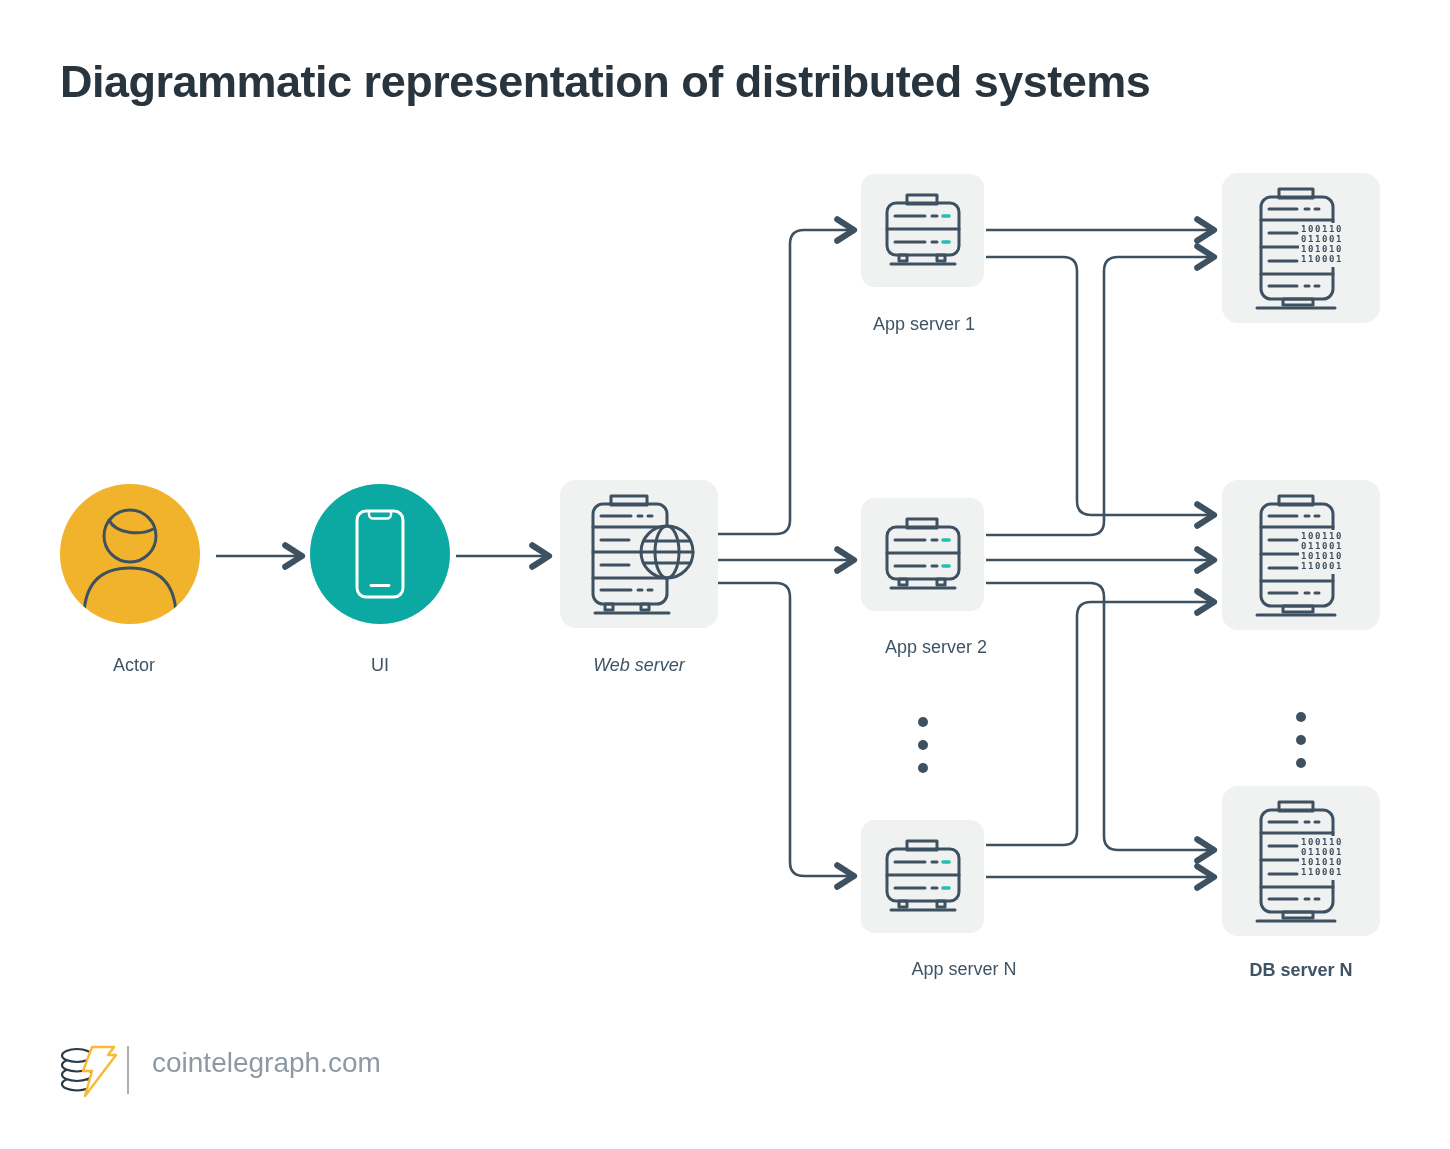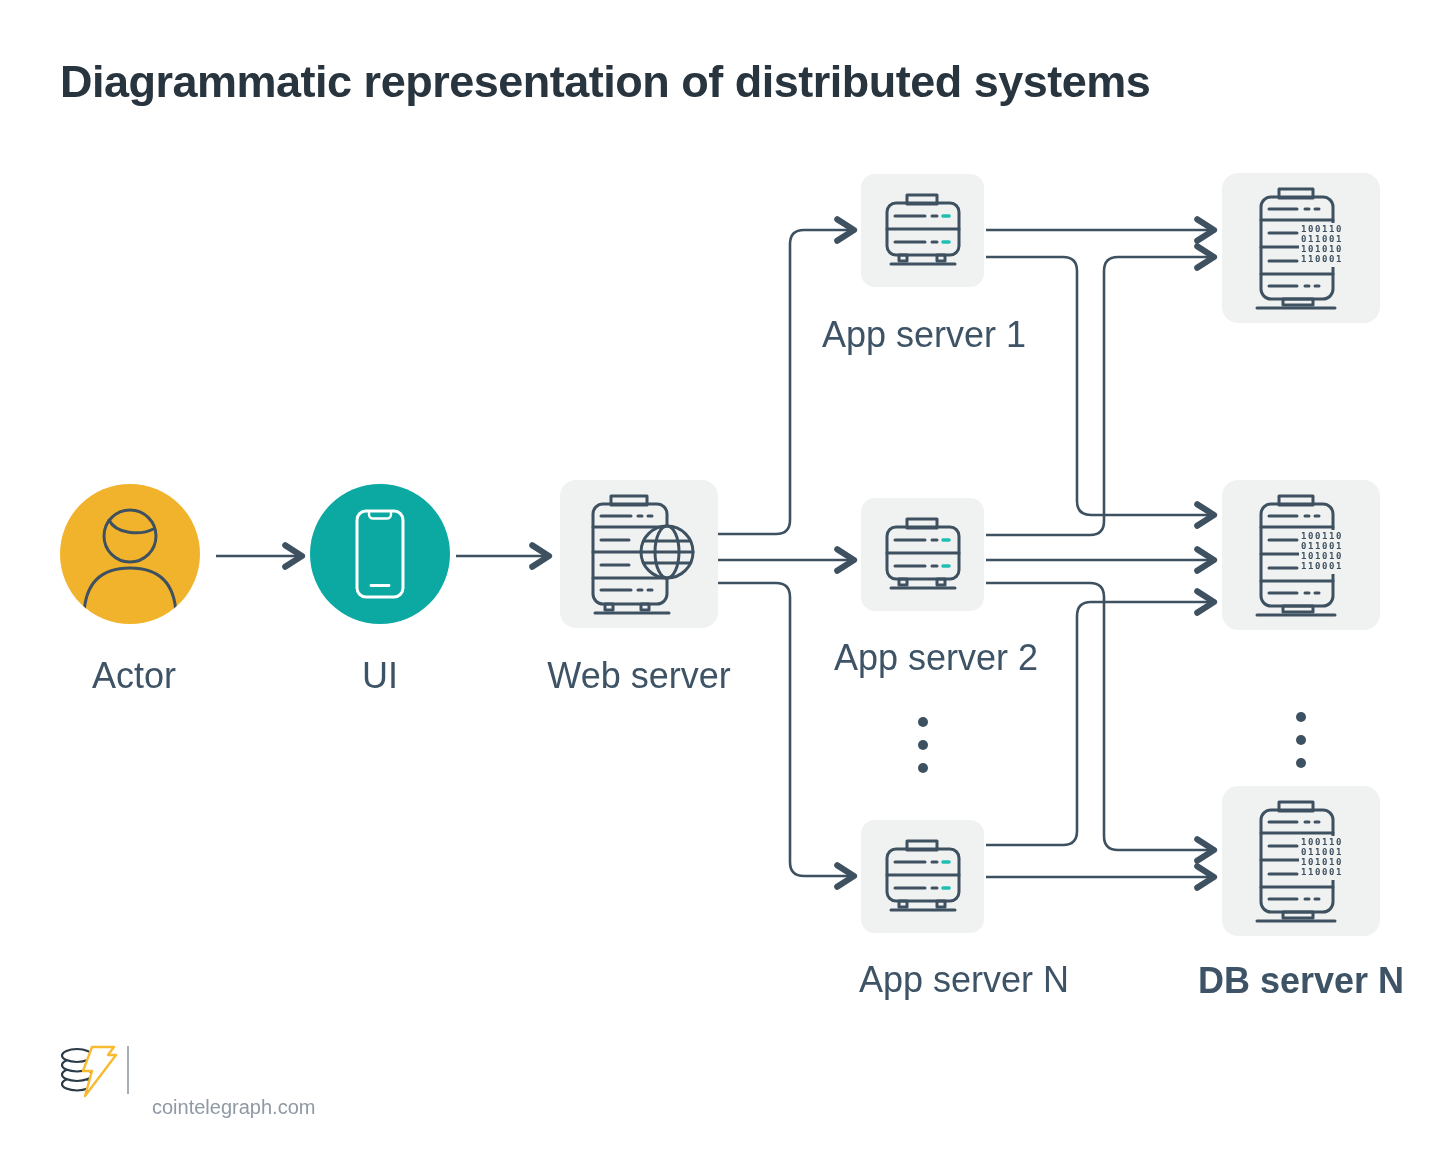--- a/index.html
+++ b/index.html
@@ -31,27 +31,27 @@
     display:flex;align-items:center;justify-content:center;overflow:hidden;
   }
   .circlenode.actor{background:var(--accent-yellow,#F2B32C);}
   .circlenode.ui{background:var(--accent-teal,#0CA9A2);}
   .nodebox{
     position:absolute;background:var(--box-bg,#F0F1F1);border-radius:16px;
     display:flex;align-items:center;justify-content:center;
   }
   .nodelabel{
     position:absolute;width:260px;text-align:center;
-    font-size:36px;color:var(--label-color,#3E5466);
+    font-size:18px;color:var(--label-color,#3E5466);
   }
   .icon-stroke{stroke:var(--stroke,#3E5160);fill:none;stroke-width:3;stroke-linecap:round;stroke-linejoin:round;}
   .dotcol{position:absolute;width:12px;}
   .dot{width:10px;height:10px;border-radius:50%;background:var(--stroke,#3E5160);margin:0 0 13px 0;}
   .footer-divider{position:absolute;left:127px;top:1046px;width:2px;height:48px;background:#A7AEB4;}
-  .footer-site{position:absolute;left:152px;top:1096px;font-size:20px;color:var(--footer-text,#8E99A4);}
+  .footer-site{position:absolute;left:152px;top:1047px;font-size:28px;color:var(--footer-text,#8E99A4);}
   .binary-text{
     font-family:"DejaVu Sans Mono", monospace;font-weight:bold;font-size:9px;
     letter-spacing:1.6px;fill:var(--stroke,#3E5160);
   }
   .hiddendefs{position:absolute;width:0;height:0;overflow:hidden;}
 </style>
 </head>
 <body>
 
 <svg class="hiddendefs" aria-hidden="true">
@@ -162,21 +162,21 @@
       <line x1="61" y1="101.5" x2="79" y2="101.5" stroke="#ffffff" stroke-width="2.8" stroke-linecap="round"></line>
     </svg>
   </div>
   <div class="nodelabel" style="left:250px;top:655px;">UI</div>
 
   <div class="nodebox" style="left:560px;top:480px;width:158px;height:148px;">
     <svg width="112" height="124" viewBox="0 0 112 124">
       <use href="#sym-web-server"></use>
     </svg>
   </div>
-  <div class="nodelabel" style="left:509px;top:655px;">Web server</div>
+  <div class="nodelabel" style="left:509px;top:655px;font-style:italic;">Web server</div>
 
   <div class="nodebox" style="left:861px;top:174px;width:123px;height:113px;border-radius:14px;">
     <svg width="96" height="80" viewBox="0 0 96 80">
         <use href="#sym-app-server"></use>
       </svg>
   </div>
   <div class="nodelabel" style="left:794px;top:314px;">App server 1</div>
 
   <div class="nodebox" style="left:861px;top:498px;width:123px;height:113px;border-radius:14px;">
     <svg width="96" height="80" viewBox="0 0 96 80">

